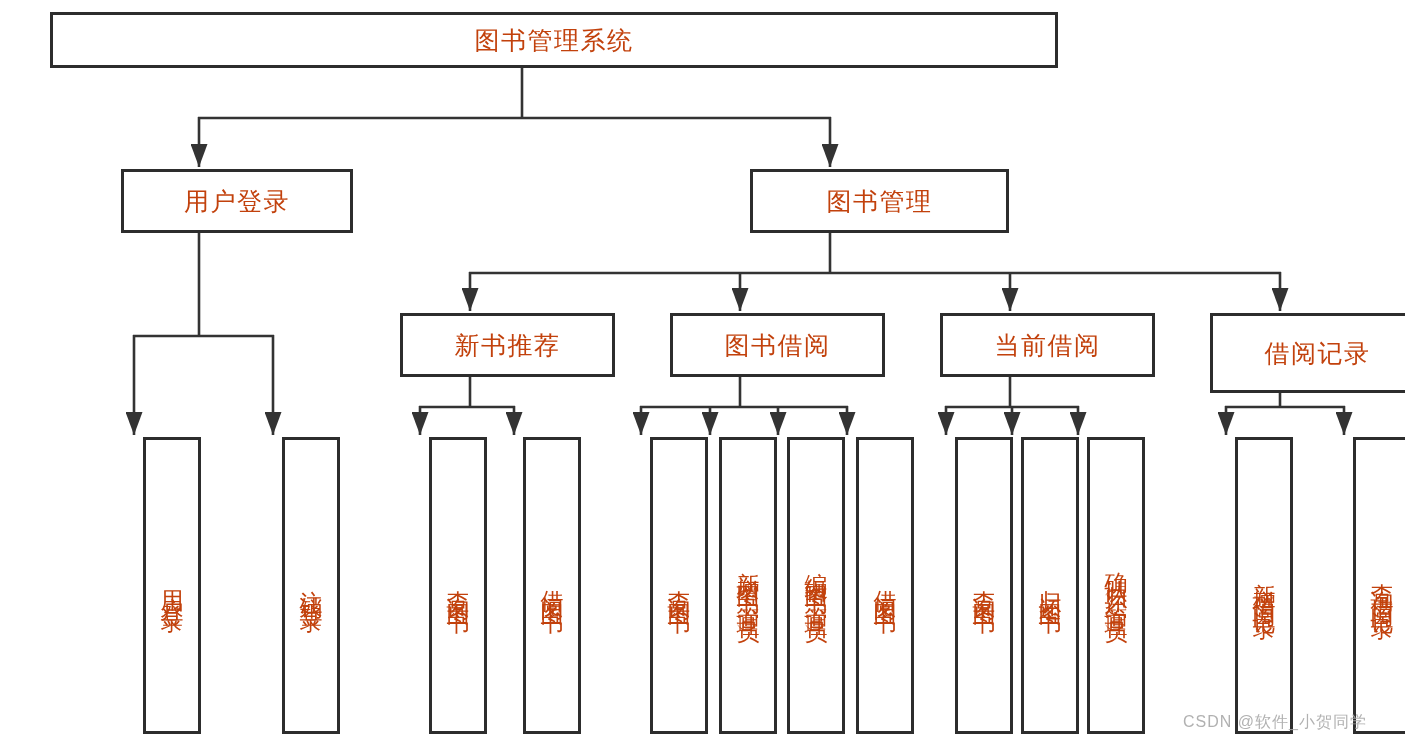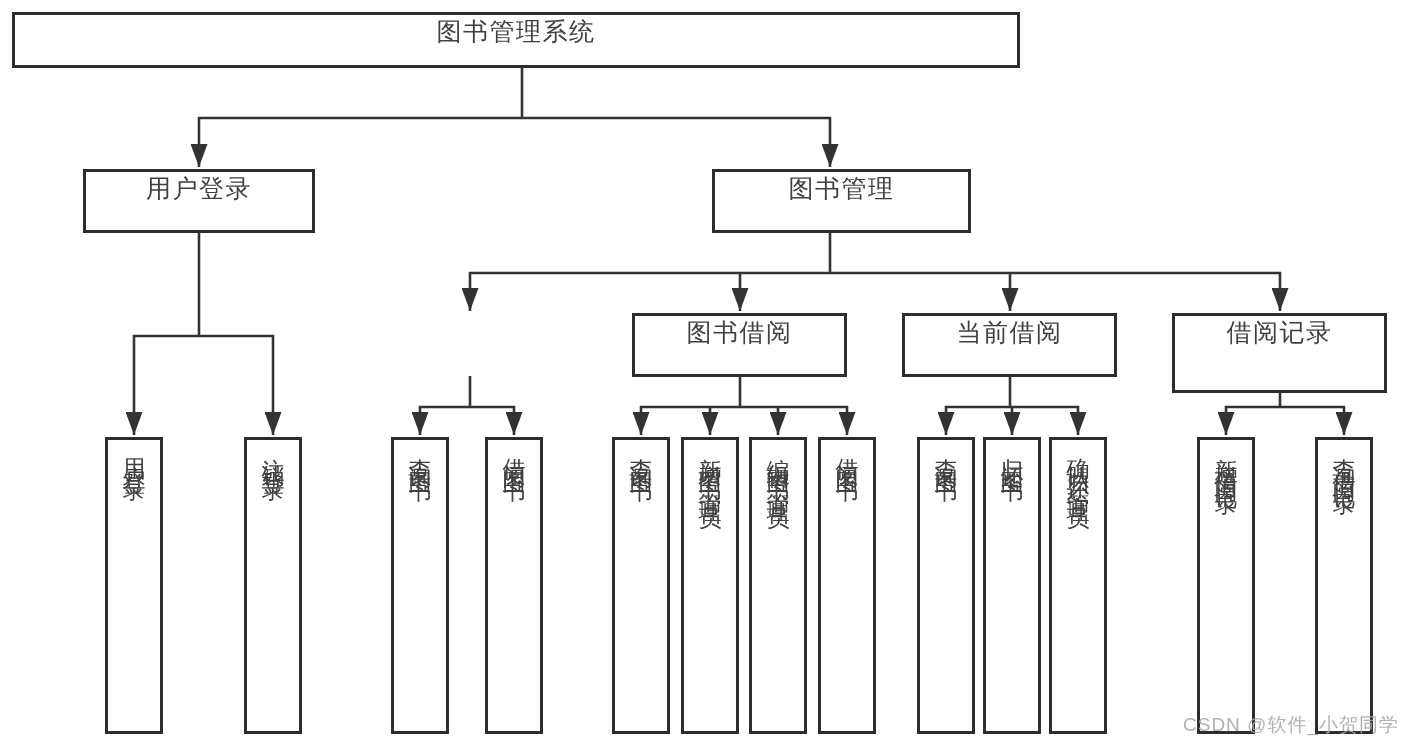--- a/index.html
+++ b/index.html
@@ -11,43 +11,44 @@
     font-family: "Liberation Sans", "DejaVu Sans", sans-serif;
     overflow: hidden;
   }
   svg.wires { position: absolute; left: 0; top: 0; z-index: 1; }
   .box {
     position: absolute;
     box-sizing: border-box;
     background: #ffffff;
     border: 3px solid #2d2d2d;
     display: flex;
-    align-items: flex-start;
+    align-items: center;
     justify-content: center;
-    color: #404040;
+    color: #c2410c;
     z-index: 2;
+    margin-left: 38px;
   }
   .box.h .lbl {
     font-size: 25px;
     letter-spacing: 1.5px;
     white-space: nowrap;
   }
   .box.v .lbl {
     writing-mode: vertical-rl;
     font-size: 23px;
     letter-spacing: 7px;
     line-height: 1;
     white-space: nowrap;
   }
   .watermark {
     position: absolute;
     left: 1183px;
     top: 712px;
     z-index: 3;
-    font-size: 19px;
+    font-size: 16px;
     color: rgba(168,168,168,0.9);
     white-space: nowrap;
     letter-spacing: 1px;
   }
 </style>
 </head>
 <body>
 
 <div class="stage">
 
@@ -105,20 +106,23 @@
     <span class="lbl">图书管理系统</span>
   </div>
 
   <div class="box h" style="left:83px; top:169px; width:232px; height:64px;">
     <span class="lbl">用户登录</span>
   </div>
   <div class="box h" style="left:712px; top:169px; width:259px; height:64px;">
     <span class="lbl">图书管理</span>
   </div>
 
+  <div class="box h" style="left:362px; top:313px; width:215px; height:64px;">
+    <span class="lbl">新书推荐</span>
+  </div>
   <div class="box h" style="left:902px; top:313px; width:215px; height:64px;">
     <span class="lbl">当前借阅</span>
   </div>
   <div class="box h" style="left:632px; top:313px; width:215px; height:64px;">
     <span class="lbl">图书借阅</span>
   </div>
   <div class="box h" style="left:1172px; top:313px; width:215px; height:80px;">
     <span class="lbl">借阅记录</span>
   </div>
 

